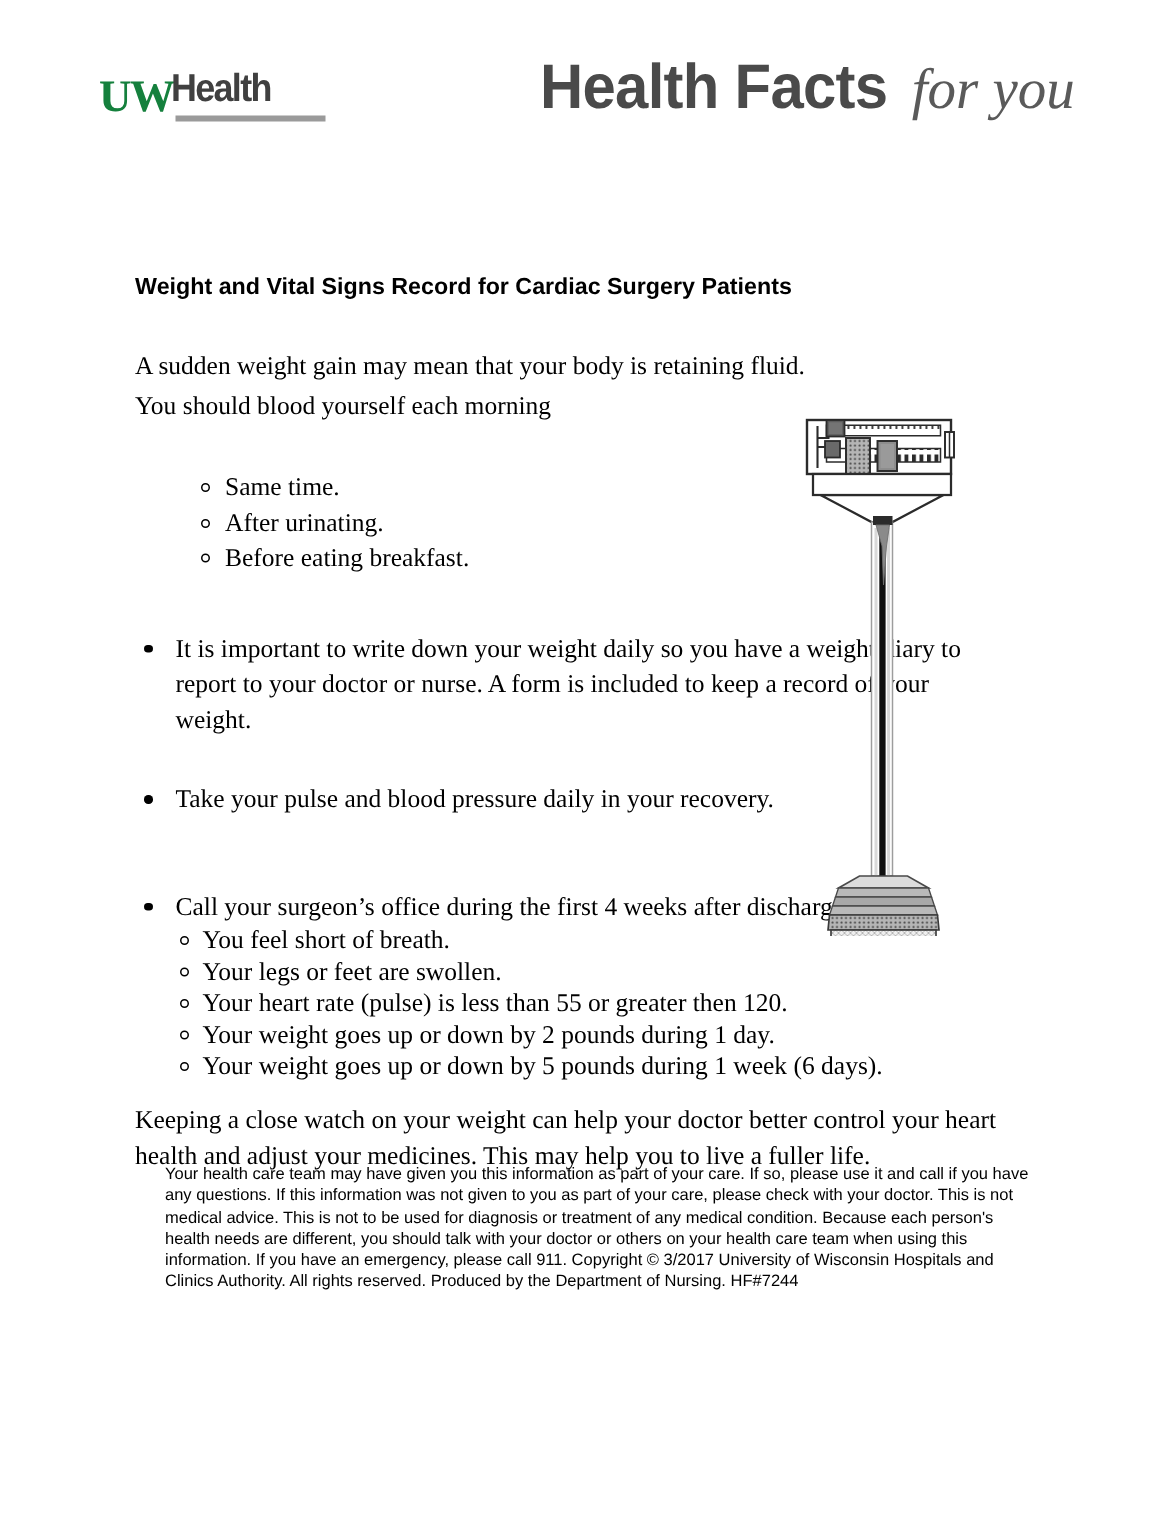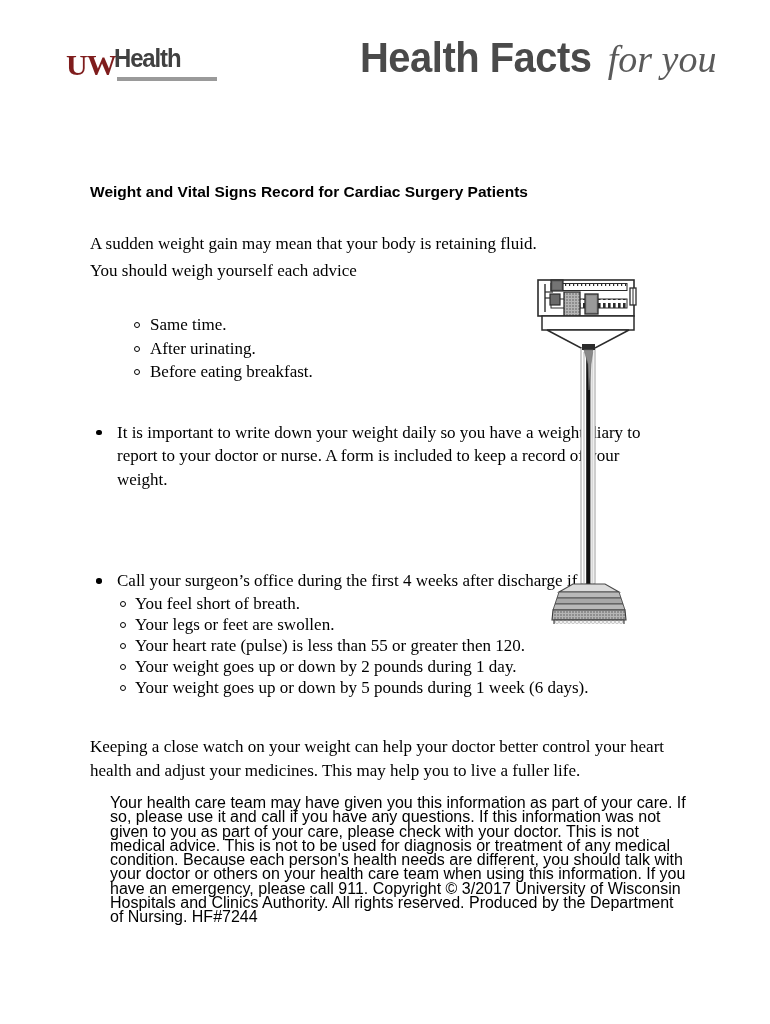--- a/index.html
+++ b/index.html
@@ -32,21 +32,21 @@
   }
   .logo-uw {
     position: absolute;
     left: 0;
     top: 9px;
     font-family: "Liberation Serif", "DejaVu Serif", serif;
     font-weight: bold;
     font-size: 30px;
     line-height: 30px;
     letter-spacing: -1px;
-    color: #7f1d1d;
+    color: #15803d;
   }
   .logo-health {
     position: absolute;
     left: 48px;
     top: 4px;
     font-family: "Liberation Sans Narrow", "Liberation Sans", sans-serif;
     font-weight: bold;
     font-size: 26px;
     line-height: 26px;
     letter-spacing: -1.2px;
@@ -199,24 +199,24 @@
     top: 735px;
     width: 580px;
     font-size: 17px;
     line-height: 24px;
   }
 
   
   .disclaimer {
     position: absolute;
     left: 110px;
-    top: 796px;
+    top: 776px;
     width: 578px;
     font-family: "Liberation Sans", "DejaVu Sans", sans-serif;
-    font-size: 16px;
+    font-size: 11px;
     line-height: 14.3px;
     color: #000;
   }
 
   
   .scale {
     position: absolute;
     left: 533px;
     top: 272px;
     width: 112px;
@@ -239,38 +239,41 @@
   </div>
 
 </div>
 
 <div class="doc-title">Weight and Vital Signs Record for Cardiac Surgery Patients</div>
 
 <div class="content">
 
   <p class="para p1">A sudden weight gain may mean that your body is retaining fluid.</p>
 
-  <p class="para">You should weigh yourself each advice</p>
+  <p class="para">You should blood yourself each morning</p>
 
   <div class="gap-16"></div>
 
   <ul class="list-circle">
     <li>Same time.</li>
     <li>After urinating.</li>
     <li>Before eating breakfast.</li>
   </ul>
 
   <div class="gap-22"></div>
 
   <ul class="list-disc">
     <li>It is important to write down your weight daily so you have a weight diary to report to your doctor or nurse.  A form is included to keep a record of your weight.</li>
   </ul>
 
   <div class="gap-30"></div>
 
+  <ul class="list-disc">
+    <li>Take your pulse and blood pressure daily in your recovery.</li>
+  </ul>
 
   <div class="gap-30"></div>
   <div class="gap-18"></div>
 
   <ul class="list-disc">
     <li>
       <span>Call your surgeon’s office during the first 4 weeks after discharge if</span>
       <ul class="sub-circle">
         <li>You feel short of breath.</li>
         <li>Your legs or feet are swollen.</li>

